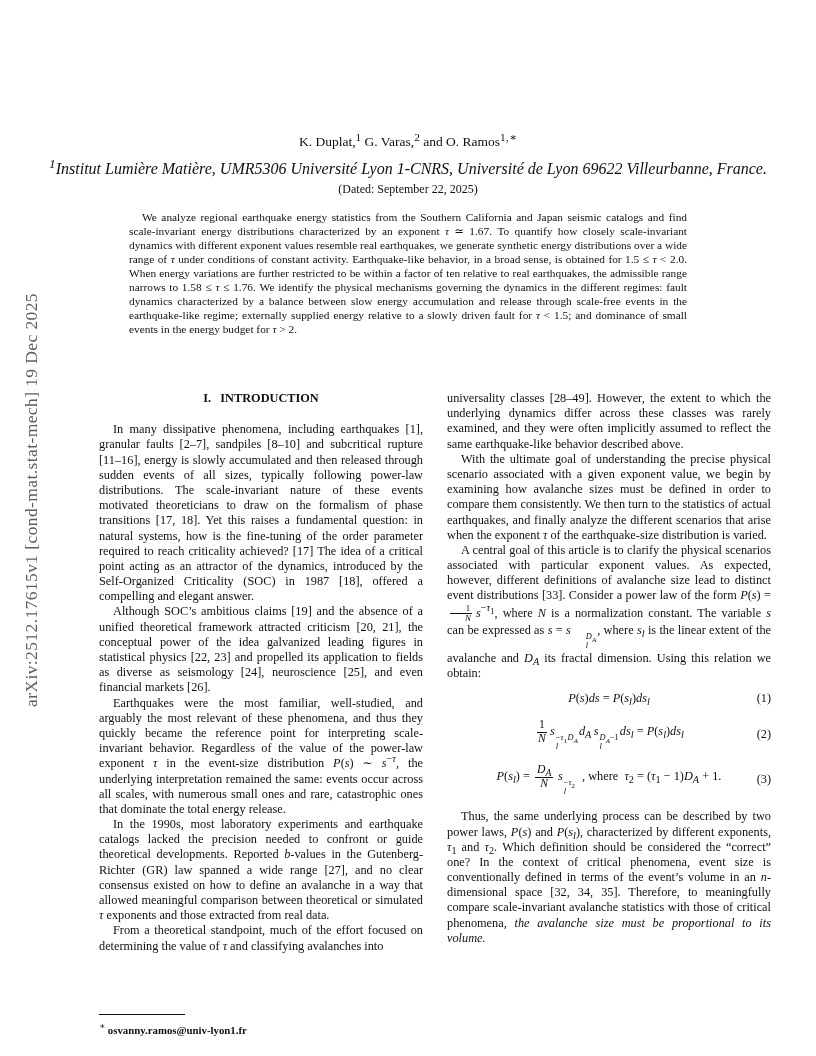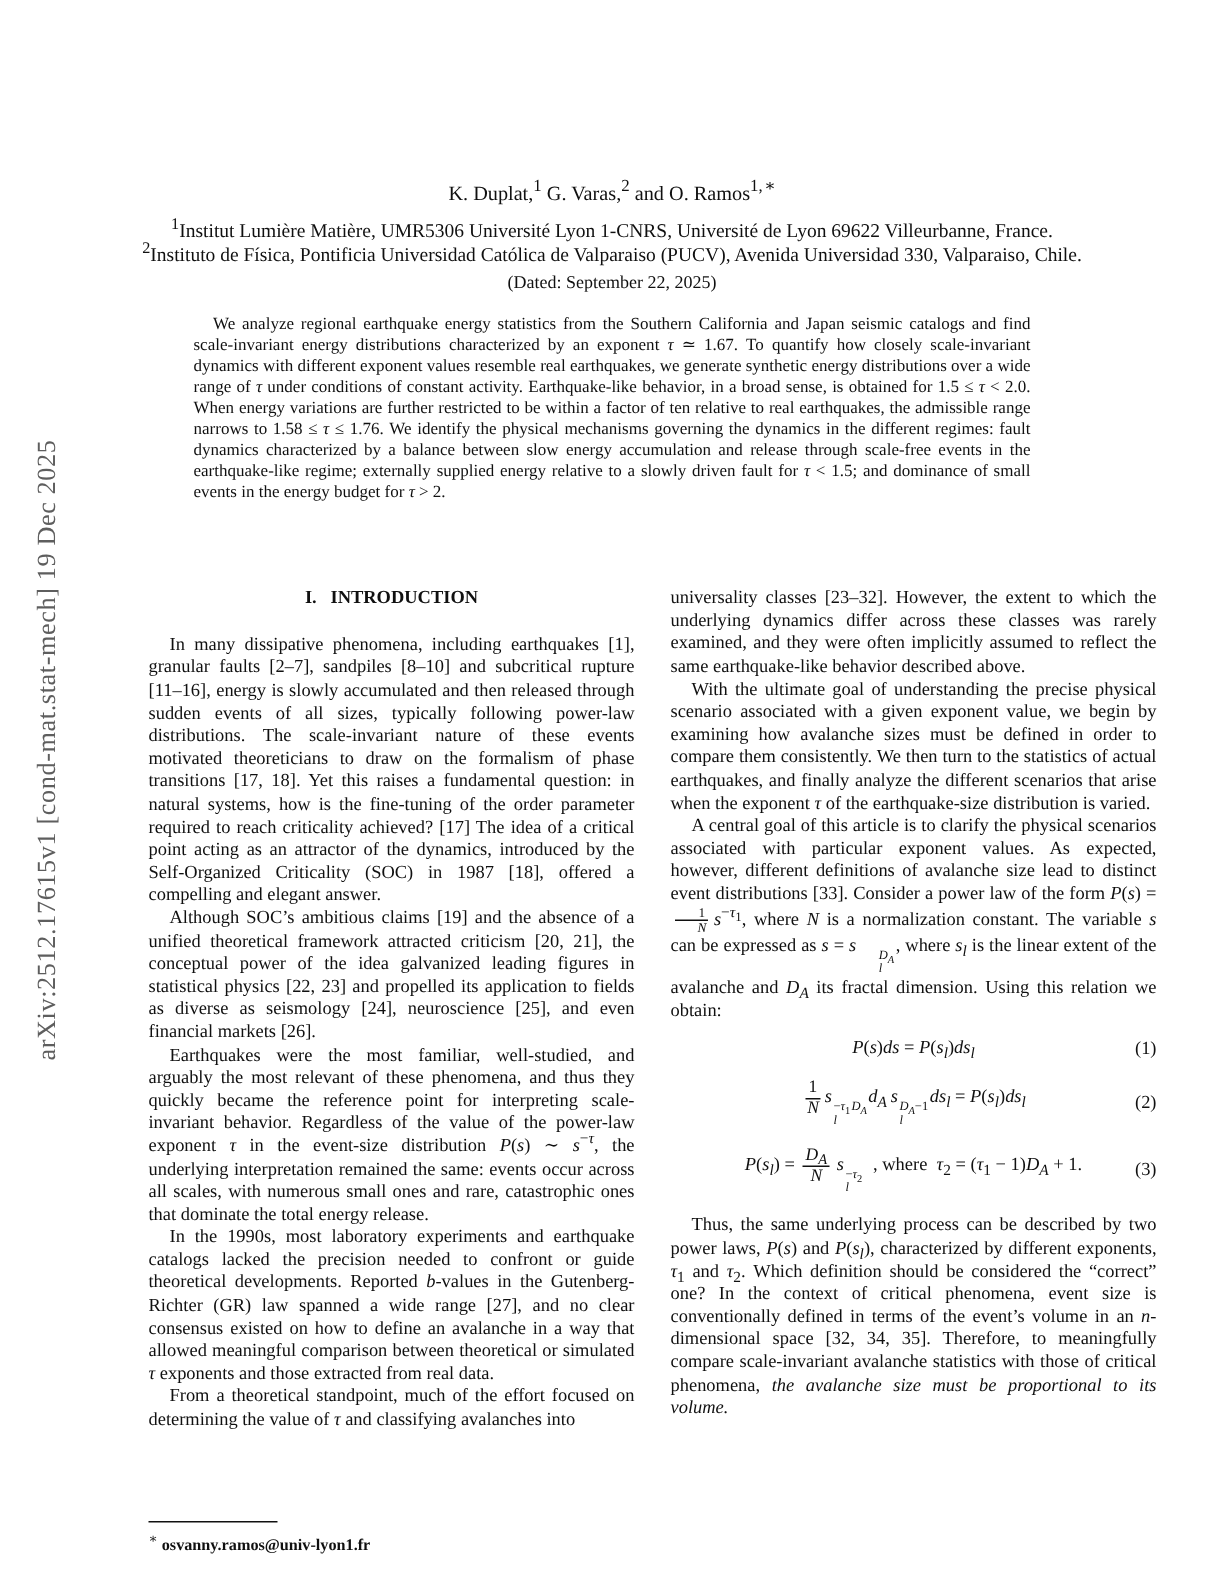--- a/index.html
+++ b/index.html
@@ -22,22 +22,22 @@
     text-align: center;
     font-size: 17.5px;
     color: #5e5e5e;
     white-space: nowrap;
     letter-spacing: 0.4px;
   }
 
   
   .header { position: absolute; top: 121px; left: 0; width: 816px; text-align: center; }
   .title  { font-size: 16.5px; font-weight: bold; margin: 0; }
-  .authors { font-size: 13.5px; }
-  .affil  { font-size: 13px; line-height: 1.2; }
+  .authors { font-size: 13.5px; margin-top: 13px; }
+  .affil  { font-style: italic; font-size: 16px; line-height: 1.2; }
   .affils { margin-top: 9px; }
   .dated  { font-size: 12px; margin-top: 4px; }
   .abstract {
     width: 558px; margin: 13px auto 0;
     text-align: justify; text-indent: 13px;
     font-size: 11.35px; line-height: 1.235;
   }
 
   
   .columns {
@@ -78,21 +78,20 @@
 <body>
 
 <div class="page">
 
   <div class="arxiv-banner">arXiv:2512.17615v1  [cond-mat.stat-mech]  19 Dec 2025</div>
 
   <header class="header">
     <div class="authors">K. Duplat,<sup>1</sup> G. Varas,<sup>2</sup> and O. Ramos<sup>1, ∗</sup></div>
     <div class="affils">
       <div class="affil"><sup>1</sup>Institut Lumière Matière, UMR5306 Université Lyon 1-CNRS, Université de Lyon 69622 Villeurbanne, France.</div>
-      <div class="affil"><sup>2</sup>Instituto de Física, Pontificia Universidad Católica de Valparaiso (PUCV), Avenida Universidad 330, Valparaiso, Chile.</div>
     </div>
     <div class="dated">(Dated: September 22, 2025)</div>
     <div class="abstract">We analyze regional earthquake energy statistics from the Southern California and Japan seismic catalogs and find scale-invariant energy distributions characterized by an exponent <i>τ</i> ≃ 1.67. To quantify how closely scale-invariant dynamics with different exponent values resemble real earthquakes, we generate synthetic energy distributions over a wide range of <i>τ</i> under conditions of constant activity. Earthquake-like behavior, in a broad sense, is obtained for 1.5 ≤ <i>τ</i> &lt; 2.0. When energy variations are further restricted to be within a factor of ten relative to real earthquakes, the admissible range narrows to 1.58 ≤ <i>τ</i> ≤ 1.76. We identify the physical mechanisms governing the dynamics in the different regimes: fault dynamics characterized by a balance between slow energy accumulation and release through scale-free events in the earthquake-like regime; externally supplied energy relative to a slowly driven fault for <i>τ</i> &lt; 1.5; and dominance of small events in the energy budget for <i>τ</i> &gt; 2.</div>
   </header>
 
   <main class="columns">
 
     <section class="col col-left">
       <h2 class="sec-heading">I.&nbsp;&nbsp;&nbsp;INTRODUCTION</h2>
       <p class="para">In many dissipative phenomena, including earthquakes [1], granular faults [2–7], sandpiles [8–10] and subcritical rupture [11–16], energy is slowly accumulated and then released through sudden events of all sizes, typically following power-law distributions. The scale-invariant nature of these events motivated theoreticians to draw on the formalism of phase transitions [17, 18]. Yet this raises a fundamental question: in natural systems, how is the fine-tuning of the order parameter required to reach criticality achieved? [17] The idea of a critical point acting as an attractor of the dynamics, introduced by the Self-Organized Criticality (SOC) in 1987 [18], offered a compelling and elegant answer.</p>
@@ -104,21 +103,21 @@
       <div class="footnote">
         <div class="footnote-rule"></div>
         <div class="footnote-text">
           <sup>∗</sup>
           <a href="#">osvanny.ramos@univ-lyon1.fr</a>
         </div>
       </div>
     </section>
 
     <section class="col col-right">
-      <p class="para no-indent">universality classes [23–32]. However, the extent to which the underlying dynamics differ across these classes was rarely examined, and they were often implicitly assumed to reflect the same earthquake-like behavior described above.</p>
+      <p class="para no-indent">universality classes [28–49]. However, the extent to which the underlying dynamics differ across these classes was rarely examined, and they were often implicitly assumed to reflect the same earthquake-like behavior described above.</p>
       <p class="para">With the ultimate goal of understanding the precise physical scenario associated with a given exponent value, we begin by examining how avalanche sizes must be defined in order to compare them consistently. We then turn to the statistics of actual earthquakes, and finally analyze the different scenarios that arise when the exponent <i>τ</i> of the earthquake-size distribution is varied.</p>
 
 
       <p class="para">A central goal of this article is to clarify the physical scenarios associated with particular exponent values. As expected, however, different definitions of avalanche size lead to distinct event distributions [33]. Consider a power law of the form <i>P</i>(<i>s</i>) = <span class="frac fsmall">
             <span class="fnum">1</span>
             <span class="fden"><i>N</i></span>
           </span> <i>s</i><sup>−<i>τ</i><sub>1</sub></sup>, where <i>N</i> is a normalization constant. The variable <i>s</i> can be expressed as <i>s</i> = <i>s</i><span class="supsub">
             <span class="ss-t"><i>D</i><sub><i>A</i></sub></span>
             <span class="ss-b"><i>l</i></span>
           </span>, where <i>s</i><sub><i>l</i></sub> is the linear extent of the avalanche and <i>D</i><sub><i>A</i></sub> its fractal dimension. Using this relation we obtain:</p>

